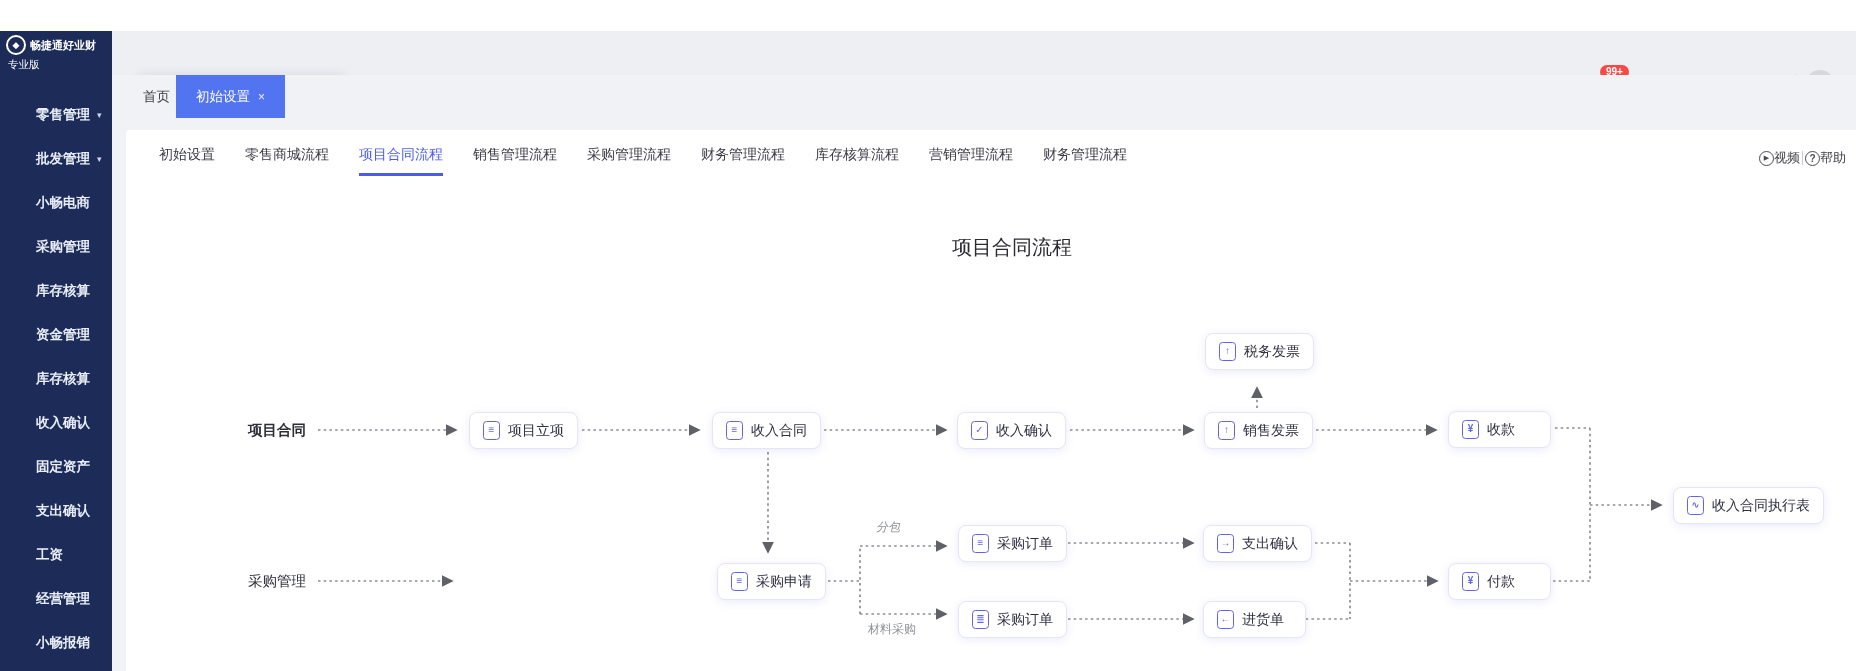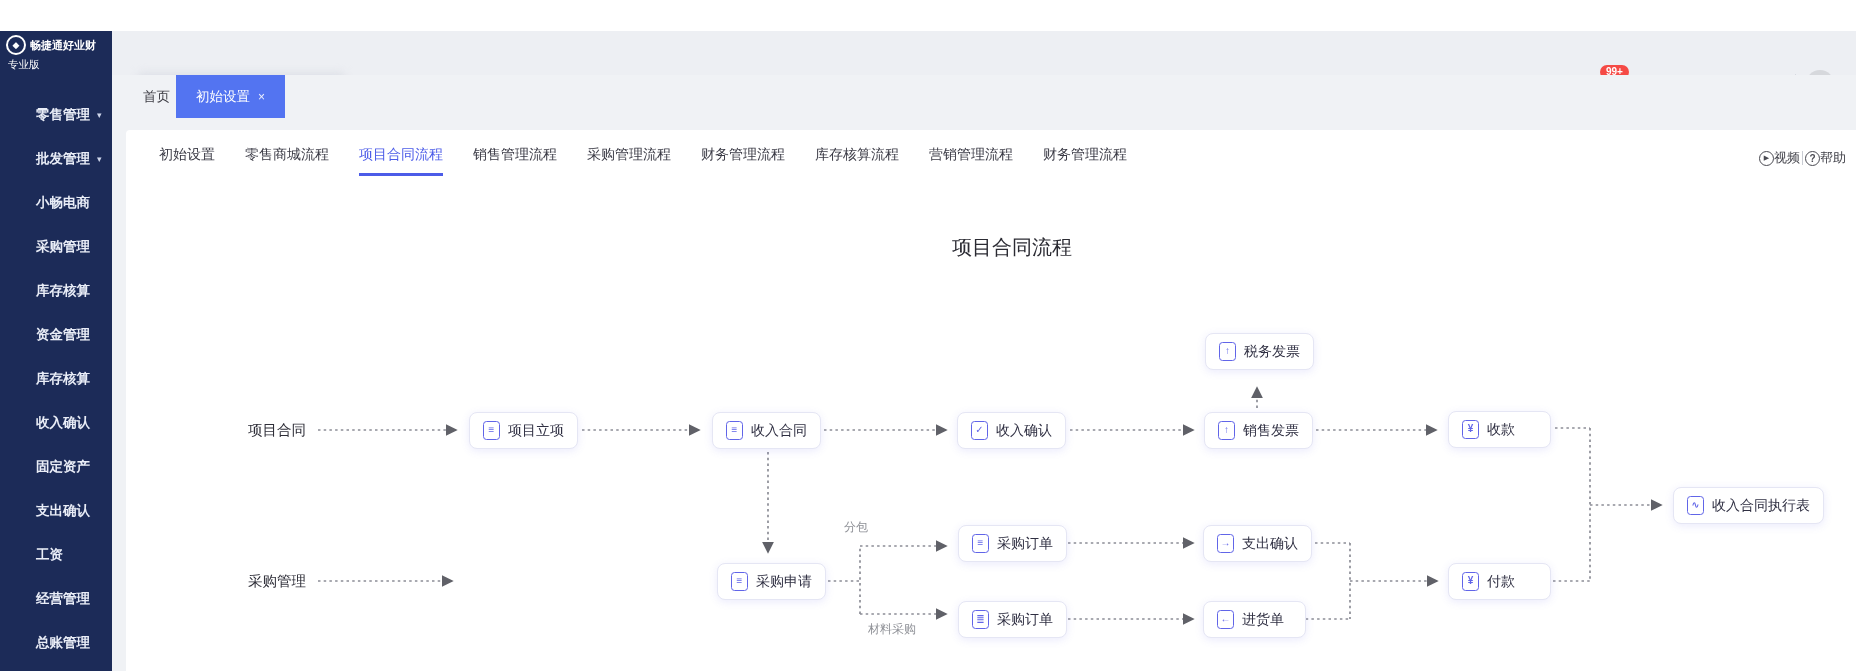--- a/index.html
+++ b/index.html
@@ -168,21 +168,21 @@
     <div class="side-item">
         <span>支出确认</span>
       </div>
     <div class="side-item">
         <span>工资</span>
       </div>
     <div class="side-item">
         <span>经营管理</span>
       </div>
     <div class="side-item">
-        <span>总账管理</span>
+        <span>小畅报销</span>
       </div>
   </div>
 </div>
 
 <div class="content-bg"></div>
 <div class="panel"></div>
 
 <div class="subnav">
   <span class="snav-tab">初始设置</span>
   <span class="snav-tab">零售商城流程</span>
@@ -227,23 +227,23 @@
   <path class="edge" d="M1315 543 H1350"></path>
   <path class="edge" d="M1350 543 V619"></path>
   <path class="edge" d="M1300 619 H1350"></path>
   <path class="edge" d="M1350 581 H1437" marker-end="url(#ar)"></path>
   <path class="edge" d="M1555 428 H1590"></path>
   <path class="edge" d="M1590 428 V581"></path>
   <path class="edge" d="M1553 581 H1590"></path>
   <path class="edge" d="M1590 505 H1661" marker-end="url(#ar)"></path>
 </svg>
 
-<div class="lane-label" style="left:248px; top:421px;">项目合同</div>
+<div class="lane-label" style="left:248px; top:421px;font-weight:bold;">项目合同</div>
 <div class="lane-label" style="left:248px; top:572px;">采购管理</div>
-<div class="branch-label" style="left:844px; top:519px;">分包</div>
+<div class="branch-label" style="left:876px; top:519px;font-style:italic;">分包</div>
 <div class="branch-label" style="left:868px; top:621px;">材料采购</div>
 
 <div class="fnode" style="left:1205px; top:333px;">
   <span class="fic">↑</span>
   <span>税务发票</span>
 </div>
 <div class="fnode" style="left:469px; top:412px;">
   <span class="fic">≡</span>
   <span>项目立项</span>
 </div>

